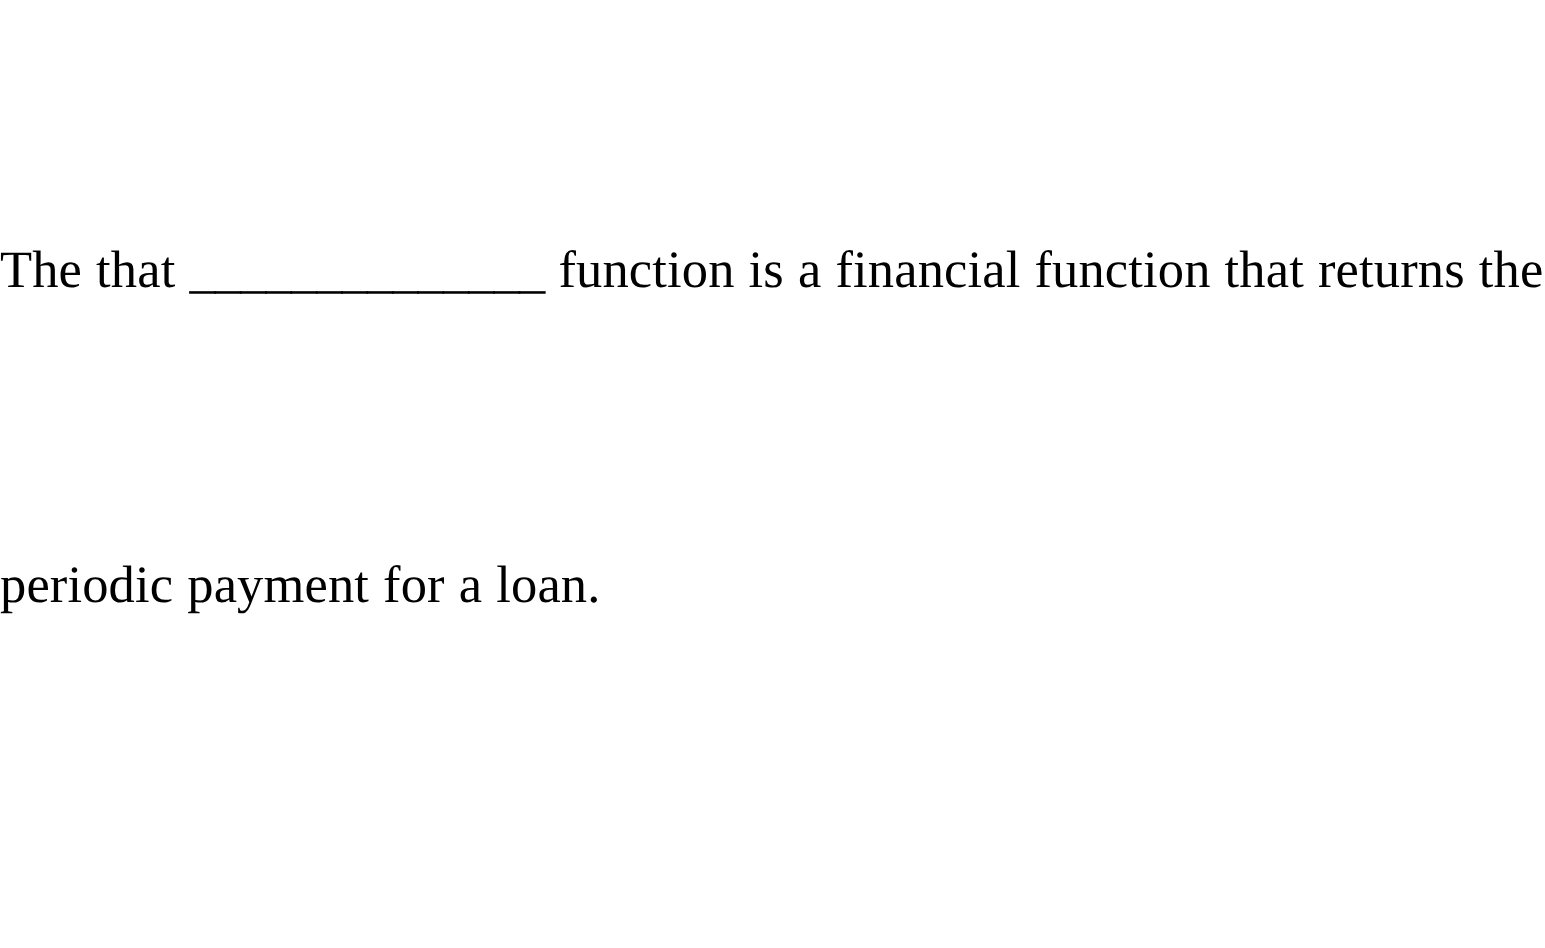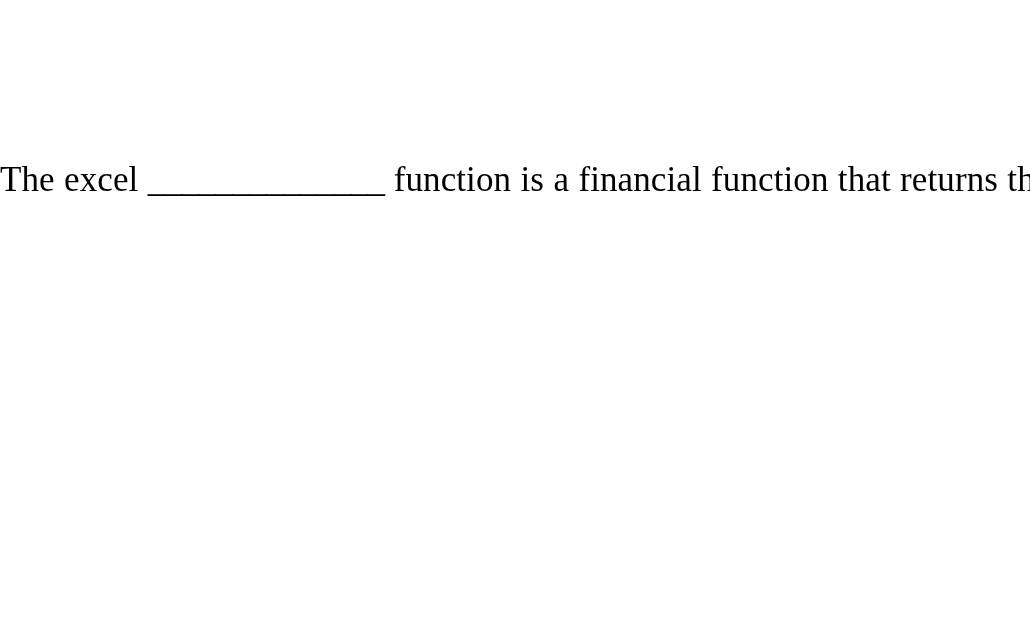--- a/index.html
+++ b/index.html
@@ -46,18 +46,19 @@
   }
 </style>
 </head>
 <body>
 
 <div id="page">
 
   <div class="doc-body">
 
     <p class="para p1">
-      <span class="line"><span>The excel </span><span class="blank">______________</span><span> function is a financial function that returns the</span></span>
+      <span class="line"><span>The that </span><span class="blank">______________</span><span> function is a financial function that returns the</span></span>
+      <span class="line"><span>periodic payment for a loan.</span></span>
     </p>
 
   </div>
 
 </div>
 
 </body></html>

